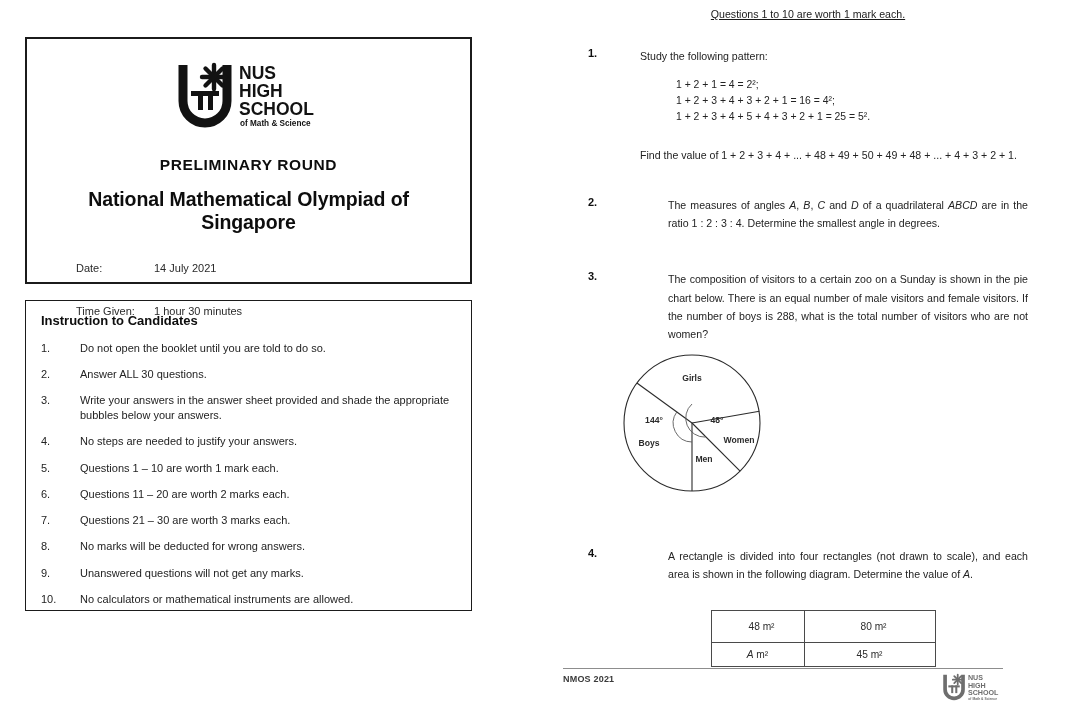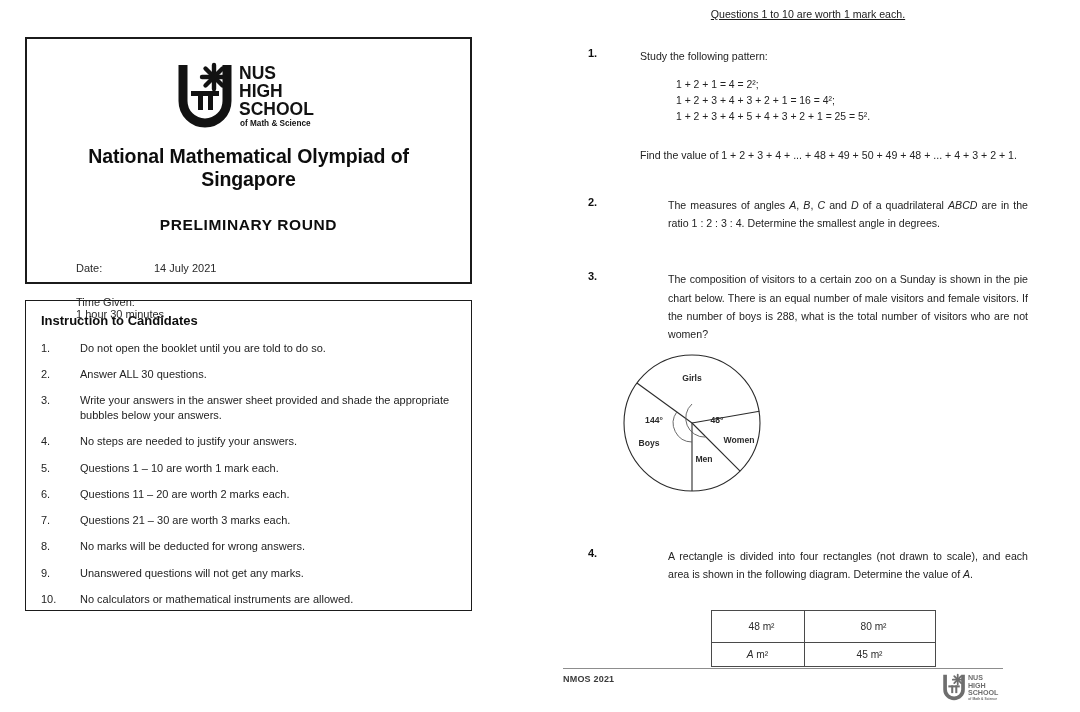--- a/index.html
+++ b/index.html
@@ -60,21 +60,21 @@
     color: #0d0d0d;
   }
 
   .meta-row {
     display: flex;
     font-size: 11px;
     margin-left: 33px;
     color: #2a2a2a;
   }
   #meta-date { margin-top: 28px; }
-  #meta-time { margin-top: 22px; flex-direction: column; }
+  #meta-time { margin-top: 31px; }
   .meta-label { width: 78px; flex: none; }
   .meta-value { }
 
   
   #instructions-box {
     border: 1.6px solid #1b1b1b;
     margin-top: 16px;
     padding: 12px 15px 14px 15px;
     box-sizing: border-box;
     height: 311px;
@@ -228,22 +228,22 @@
           <line x1="49.5" y1="9.5" x2="32.5" y2="26.5"></line>
         </g>
 
         <text x="66" y="20" font-family="Liberation Sans, sans-serif" font-size="17.5" font-weight="bold" fill="#121212">NUS</text>
         <text x="66" y="38" font-family="Liberation Sans, sans-serif" font-size="17.5" font-weight="bold" fill="#121212">HIGH</text>
         <text x="66" y="56" font-family="Liberation Sans, sans-serif" font-size="17.5" font-weight="bold" fill="#121212">SCHOOL</text>
         <text x="67" y="67" font-family="Liberation Sans, sans-serif" font-size="8.2" font-weight="bold" fill="#121212">of Math &amp; Science</text>
       </svg>
     </div>
 
+    <div id="round-title">PRELIMINARY ROUND</div>
     <div id="exam-title">National Mathematical Olympiad of Singapore</div>
-    <div id="round-title">PRELIMINARY ROUND</div>
 
     <div class="meta-row" id="meta-date">
       <span class="meta-label">Date:</span>
       <span class="meta-value">14 July 2021</span>
     </div>
     <div class="meta-row" id="meta-time">
       <span class="meta-label">Time Given:</span>
       <span class="meta-value">1 hour 30 minutes</span>
     </div>
   </div>

